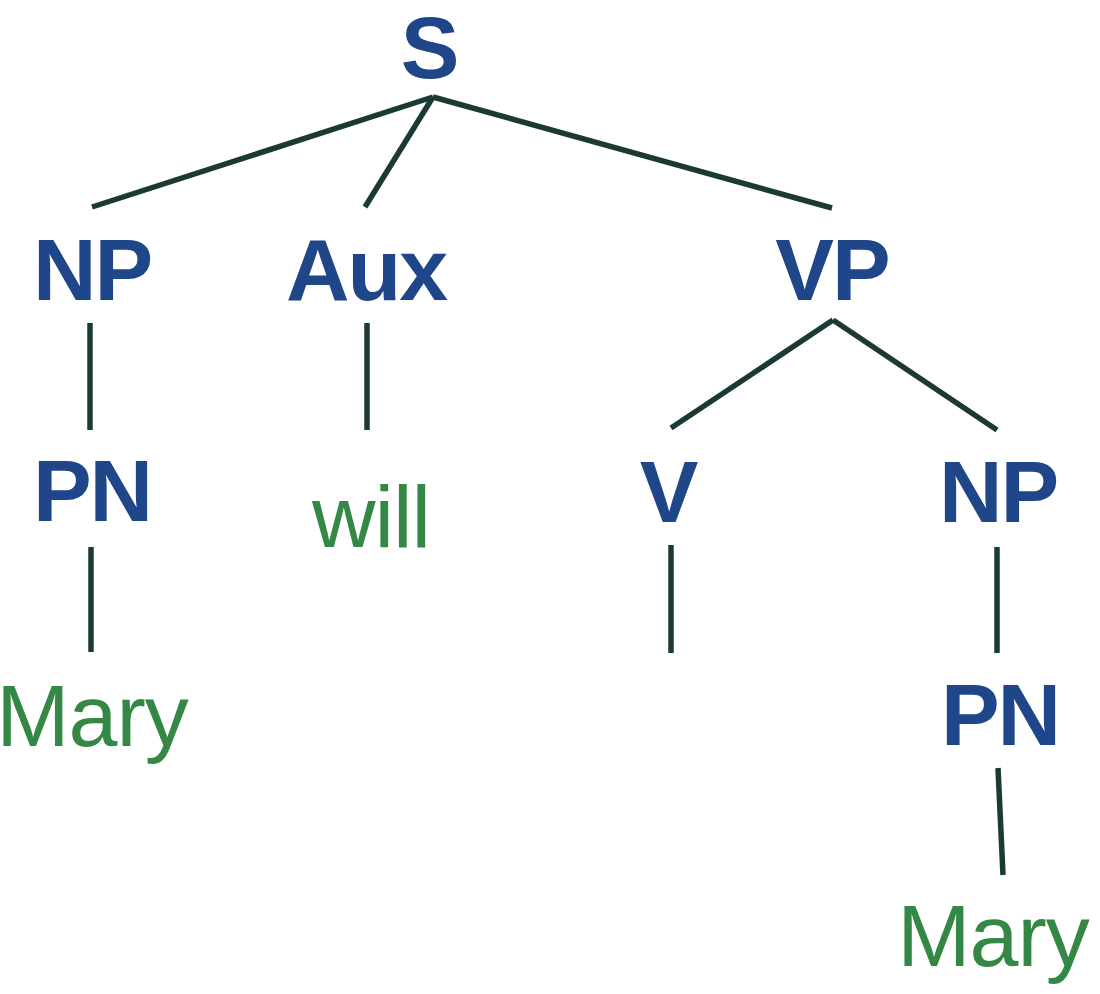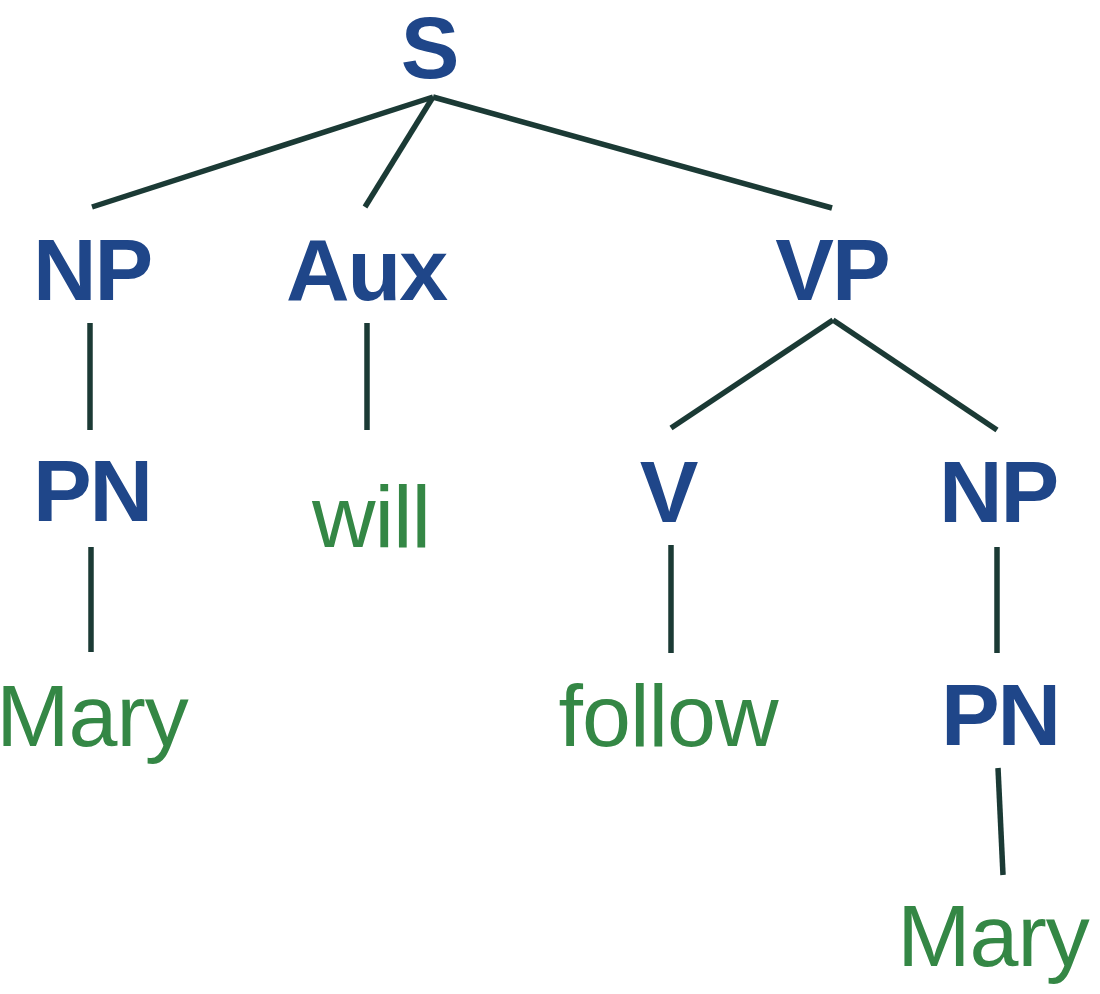--- a/index.html
+++ b/index.html
@@ -79,17 +79,16 @@
 
   <div class="node phrase pos-s">S</div>
   <div class="node phrase pos-np1">NP</div>
   <div class="node phrase pos-vp">VP</div>
   <div class="node phrase pos-aux">Aux</div>
   <div class="node phrase pos-pn1">PN</div>
   <div class="node terminal pos-will">will</div>
   <div class="node phrase pos-v">V</div>
   <div class="node phrase pos-np2">NP</div>
   <div class="node terminal pos-john">Mary</div>
-  <div class="node terminal pos-follow">follow</div>
   <div class="node phrase pos-pn2">PN</div>
   <div class="node terminal pos-mary">Mary</div>
 
 </div>
 
 </body></html>

